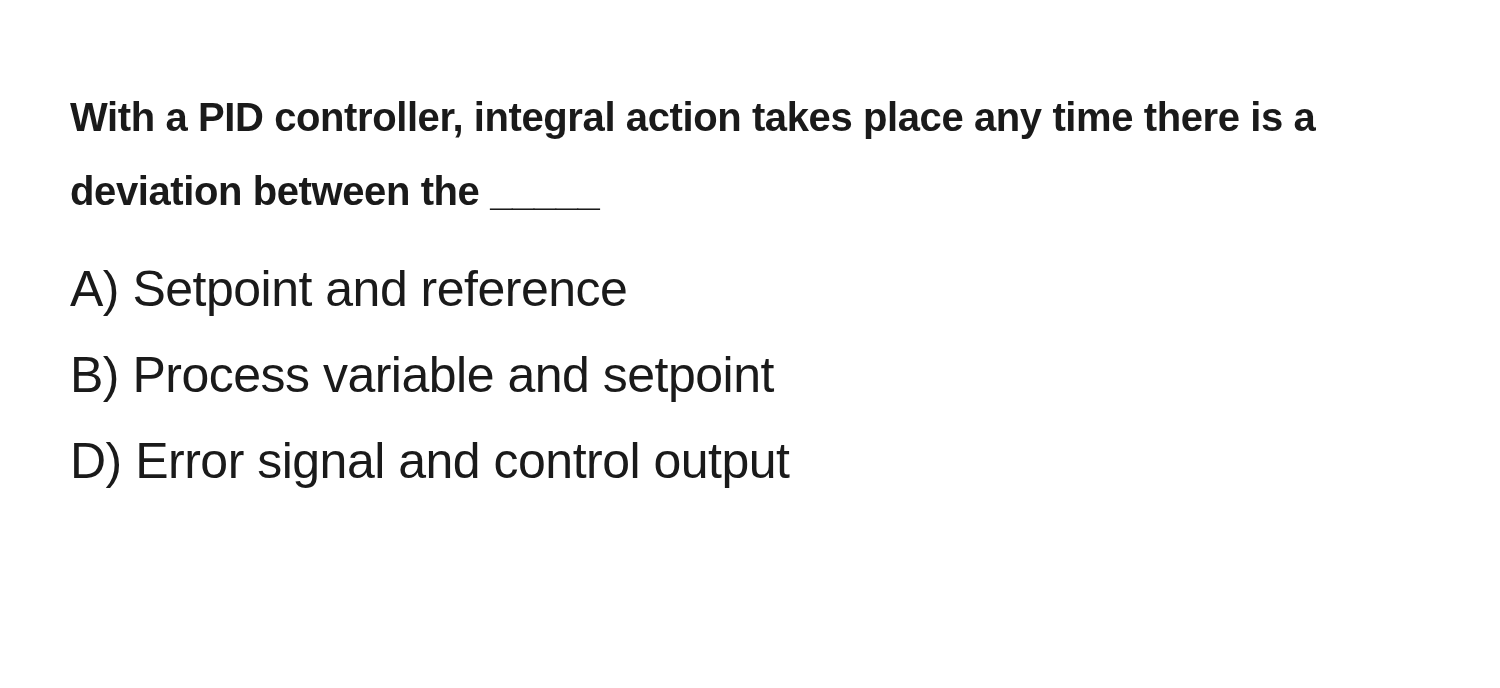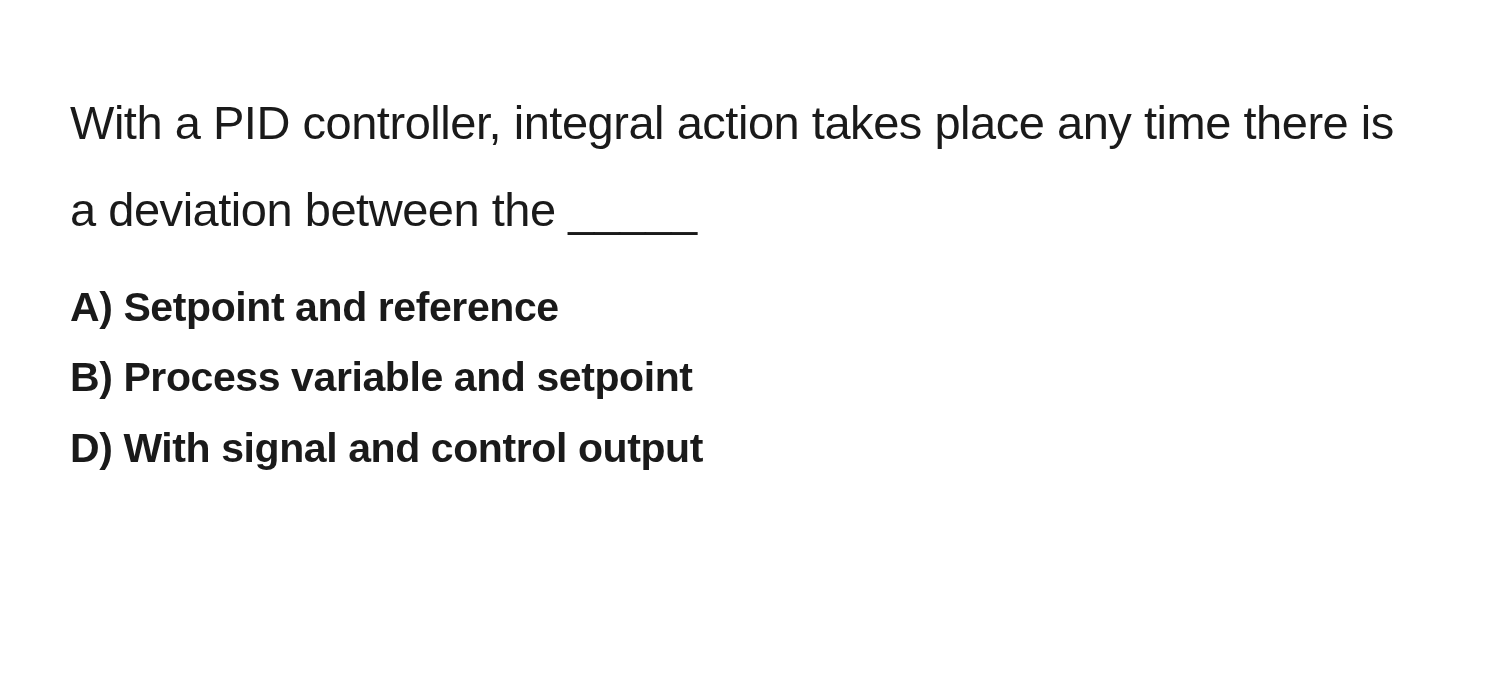--- a/index.html
+++ b/index.html
@@ -9,46 +9,46 @@
     }
     body {
       width: 1500px;
       height: 688px;
       background: #ffffff;
       font-family: -apple-system, BlinkMacSystemFont, "Segoe UI", Helvetica, Arial, sans-serif;
       padding: 80px 70px;
       color: #1a1a1a;
     }
     .question-text {
-      font-size: 47px;
+      font-size: 40px;
       line-height: 1.85;
       letter-spacing: -0.01em;
-      font-weight: 400;
+      font-weight: 700;
     }
     .options {
       margin-top: 18px;
     }
     .option {
-      font-size: 41px;
+      font-size: 50px;
       line-height: 1.72;
       letter-spacing: -0.01em;
-      font-weight: 700;
+      font-weight: 400;
     }
   </style>
 </head>
 <body>
 
 <div class="question-text">With a PID controller, integral action takes place any time there is a deviation between the _____</div>
 
 <div class="options">
   <div class="option">
     <span>A)</span>
     <span>Setpoint and reference</span>
   </div>
   <div class="option">
     <span>B)</span>
     <span>Process variable and setpoint</span>
   </div>
   <div class="option">
     <span>D)</span>
-    <span>With signal and control output</span>
+    <span>Error signal and control output</span>
   </div>
 </div>
 
 </body></html>

